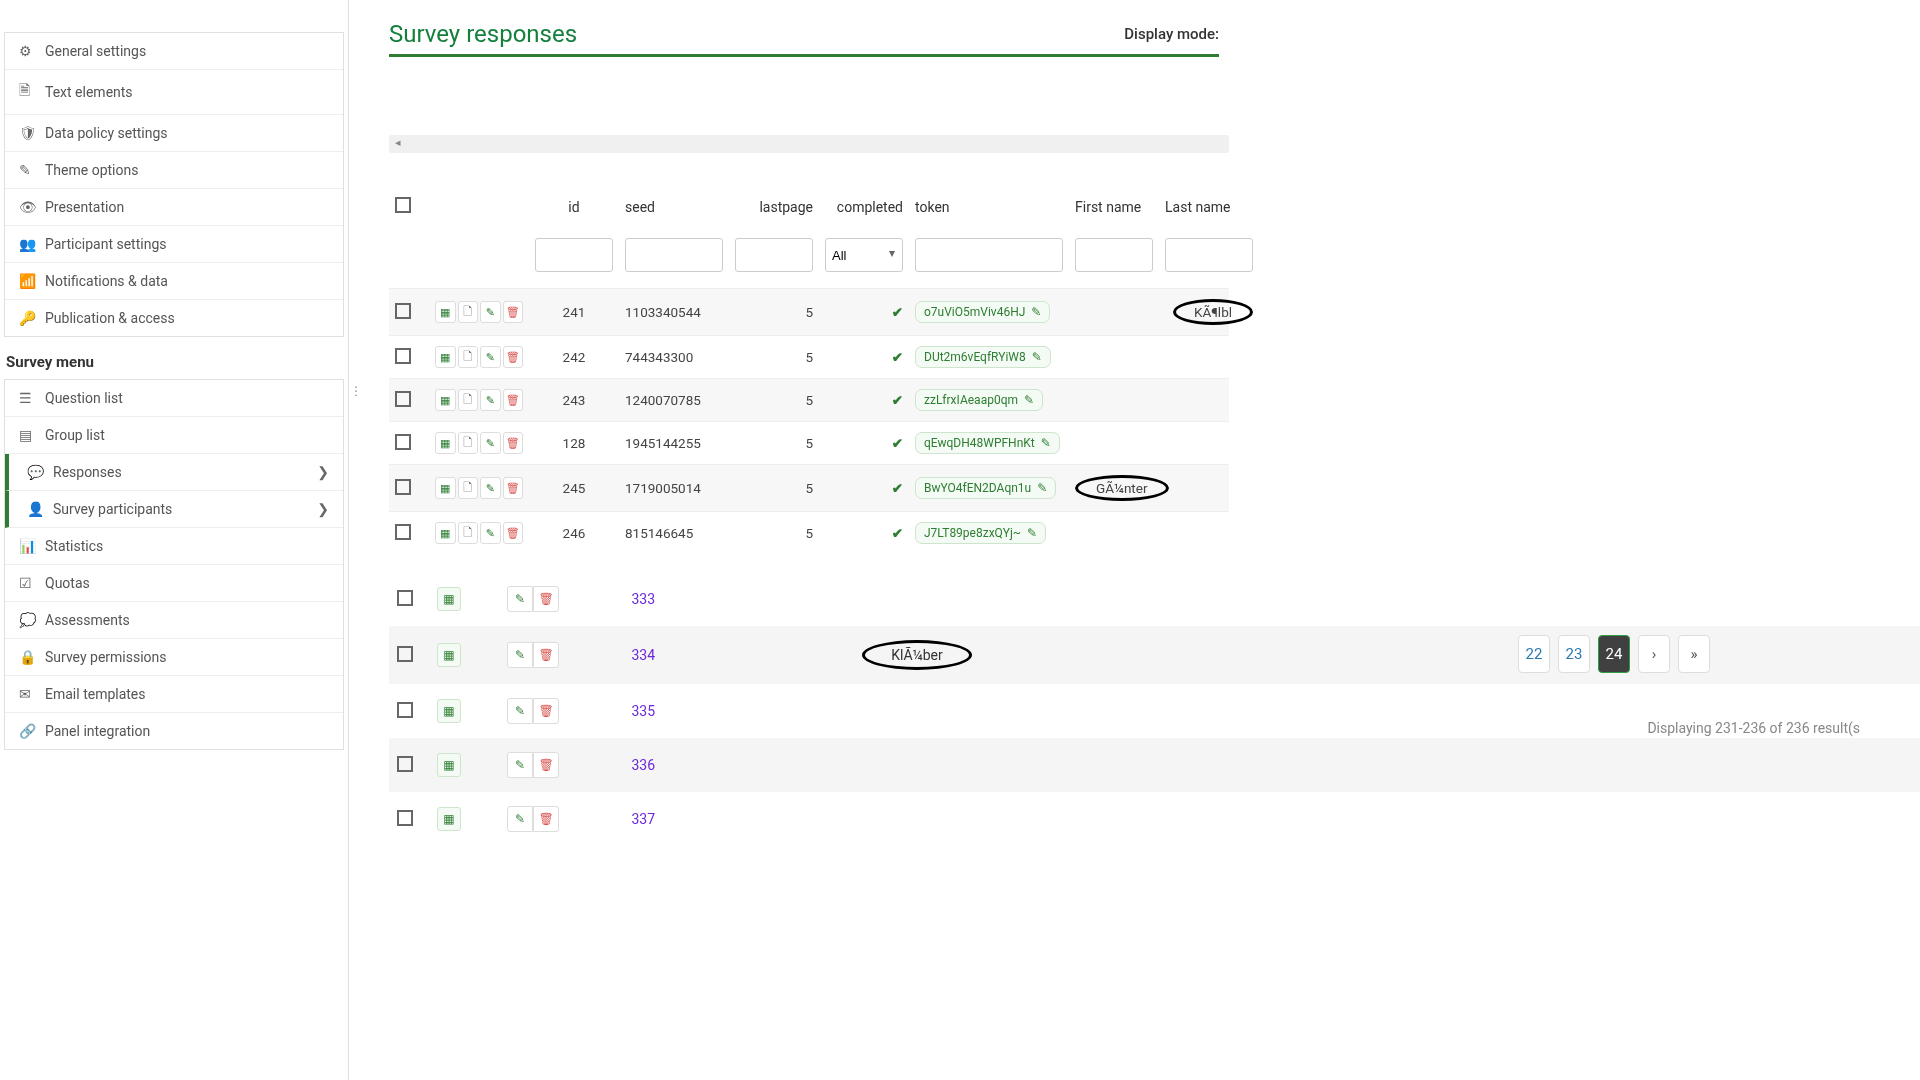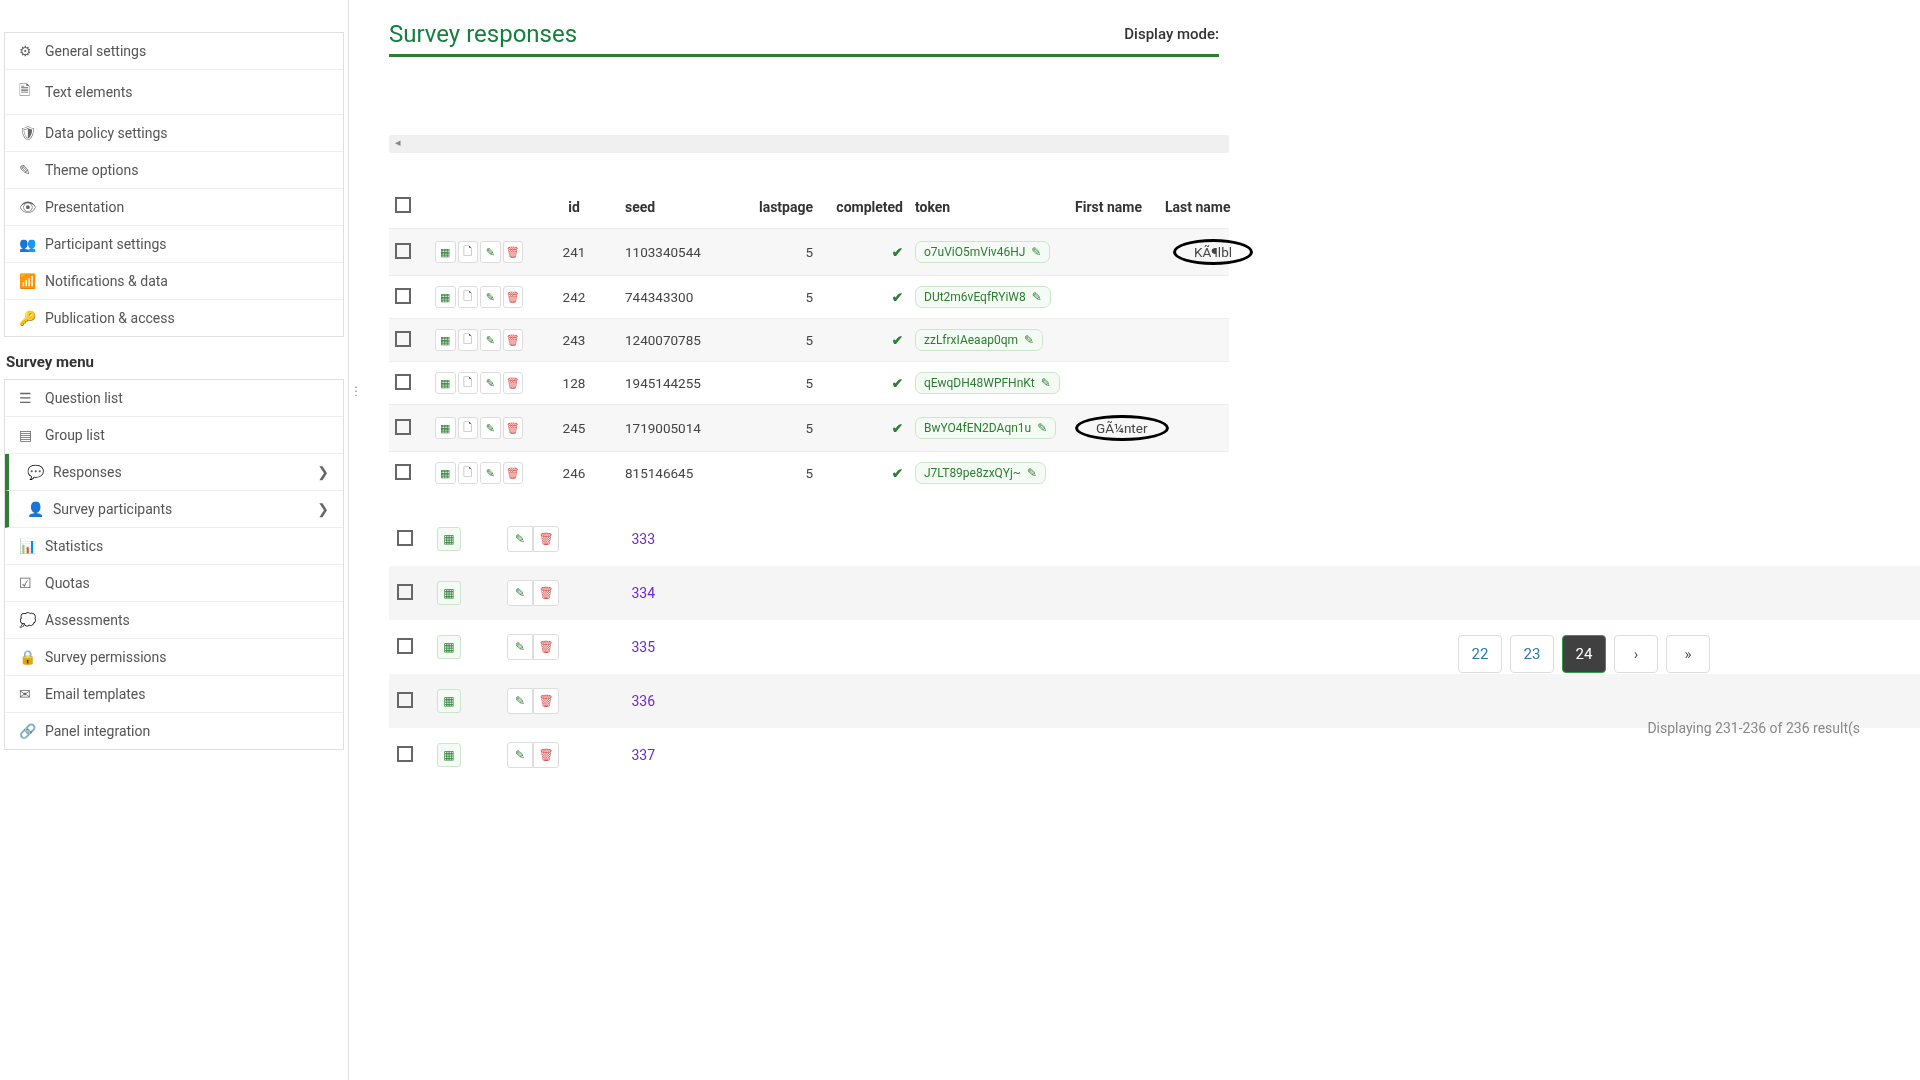--- a/index.html
+++ b/index.html
@@ -23,21 +23,21 @@
 .page-title-row { display: flex; justify-content: space-between; align-items: center; border-bottom: 3px solid #2e7d32; padding-bottom: 6px; max-width: 830px; }
 .page-title { font-size: 24px; font-weight: 400; color: #15803d; }
 .display-mode { color: #333; font-weight: 500; font-size: 15px; }
 
 .scroll-strip { background: #f0f0f0; height: 18px; max-width: 840px; margin-top: 78px; position: relative; border-radius: 2px;}
 .scroll-strip .arrow { position: absolute; left: 6px; top: 1px; color: #888; font-size: 11px; }
 
 
 .tbl { max-width: 840px; margin-top: 32px; }
 .thead-row, .filter-row, .data-row { display: grid; grid-template-columns: 40px 100px 90px 110px 90px 90px 160px 90px 100px; align-items: center; }
-.thead-row { font-weight: 700; color: #333; padding: 8px 0; }
+.thead-row { font-weight: 400; color: #333; padding: 8px 0; }
 .thead-row > div, .filter-row > div, .data-row > div { padding: 4px 6px; }
 .filter-row { padding: 6px 0 12px 0; }
 .filter-row input, .filter-row select { width: 100%; height: 34px; border: 1px solid #ccc; border-radius: 3px; padding: 0 6px; font-size: 13px; background: #fff; }
 .filter-row select { appearance: none; background: #fff; }
 .select-wrap { position: relative; }
 .select-wrap::after { content: "▾"; position: absolute; right: 8px; top: 8px; color: #666; pointer-events: none; font-size: 12px; }
 
 .data-row { padding: 6px 0; border-top: 1px solid #eee; font-size: 13.5px; color: #444; }
 .data-row.alt { background: #f7f7f7; }
 .cbx { width: 16px; height: 16px; border: 2px solid #666; display: inline-block; }
@@ -61,21 +61,21 @@
 .tbl2 .btn-grp { display: flex; gap: 0; }
 .tbl2 .sm-btn { width: 26px; height: 26px; border: 1px solid #ddd; display: inline-flex; align-items: center; justify-content: center; font-size: 12px; background:#fff;}
 .tbl2 .sm-btn:first-child { border-radius: 3px 0 0 3px; color: #2e7d32; }
 .tbl2 .sm-btn:last-child { border-radius: 0 3px 3px 0; color: #d9534f; }
 .tbl2 .idcol { font-size: 14px; color: #6d28d9; text-align: right; padding-right: 12px;}
 .tbl2 .namecell { text-align: center; }
 .tbl2 .circle-mark2 { border: 3px solid #000; border-radius: 50%; padding: 4px 26px; display: inline-block; font-size: 14px;}
 
 
 .pagination-wrap { position: absolute; right: 210px; top: 635px; display: flex; gap: 8px; }
-.pg { width: 44px; height: 38px; border: 1px solid #ddd; border-radius: 4px; display: inline-flex; align-items: center; justify-content: center; color: #2a7ab0; background: #fff; font-size: 15px; cursor: pointer;}
+.pg { width: 32px; height: 38px; border: 1px solid #ddd; border-radius: 4px; display: inline-flex; align-items: center; justify-content: center; color: #2a7ab0; background: #fff; font-size: 15px; cursor: pointer;}
 .pg.active { background: #404040; color: #fff; border-color: #2e9e46; }
 .pg.nav { color: #555; }
 .result-count { position: absolute; right: 60px; top: 720px; color: #888; font-size: 14px; }
 
 .col-center { text-align: right; }
 .col-id { text-align: center; }
 .col-seed { text-align: left; padding-left: 2px; }
 </style>
 </head>
 <body>
@@ -181,20 +181,33 @@
         <div><span class="cbx"></span></div>
         <div></div>
         <div class="col-id">id</div>
         <div>seed</div>
         <div class="col-center">lastpage</div>
         <div class="col-center">completed</div>
         <div>token</div>
         <div>First name</div>
         <div>Last name</div>
       </div>
+      <div class="filter-row">
+        <div></div>
+          <div></div>
+        <div><input type="text" style=""></div>
+        <div><input type="text" style=""></div>
+        <div><input type="text" style=""></div>
+        <div>
+            <div class="select-wrap"><select><option>All</option></select></div>
+          </div>
+        <div><input type="text" style=""></div>
+        <div><input type="text" style=""></div>
+        <div><input type="text" style=""></div>
+      </div>
 
       <div id="rows-mount">
           <div class="data-row alt">
     <div><span class="cbx"></span></div>
     <div class="action-icons">
       <span class="ai-btn ai-green">▦</span>
       <span class="ai-btn ai-dark">🗋</span>
       <span class="ai-btn ai-green">✎</span>
       <span class="ai-btn ai-red">🗑</span>
     </div>
@@ -302,20 +315,21 @@
     <div class="namecell"></div>
   </div>
           <div class="row2 alt">
     <div><span class="cbx2"></span></div>
     <div><span class="single-ico">▦</span></div>
     <div class="btn-grp">
       <span class="sm-btn">✎</span>
       <span class="sm-btn">🗑</span>
     </div>
     <div class="idcol">334</div>
+    <div class="namecell"><span class="circle-mark2">KlÃ¼ber</span></div>
   </div>
           <div class="row2">
     <div><span class="cbx2"></span></div>
     <div><span class="single-ico">▦</span></div>
     <div class="btn-grp">
       <span class="sm-btn">✎</span>
       <span class="sm-btn">🗑</span>
     </div>
     <div class="idcol">335</div>
     <div class="namecell"></div>

